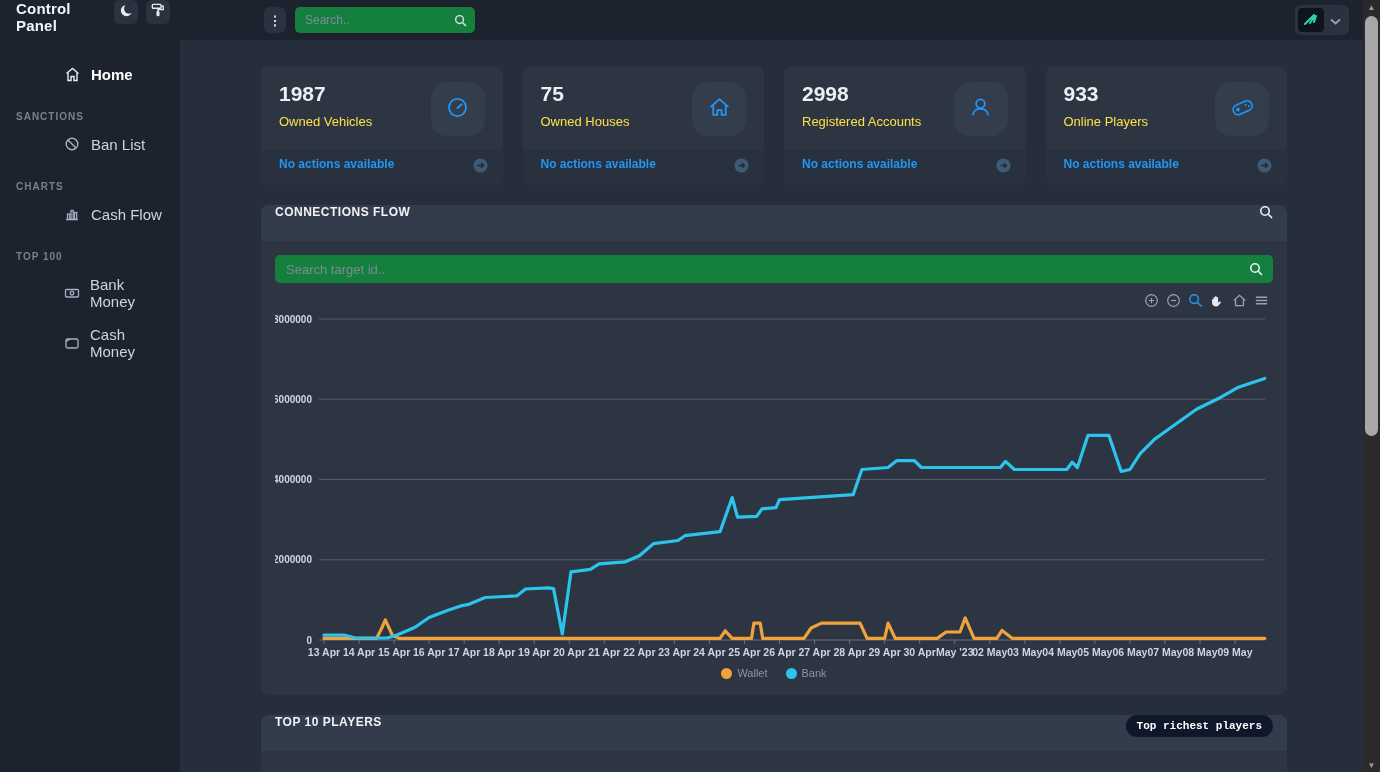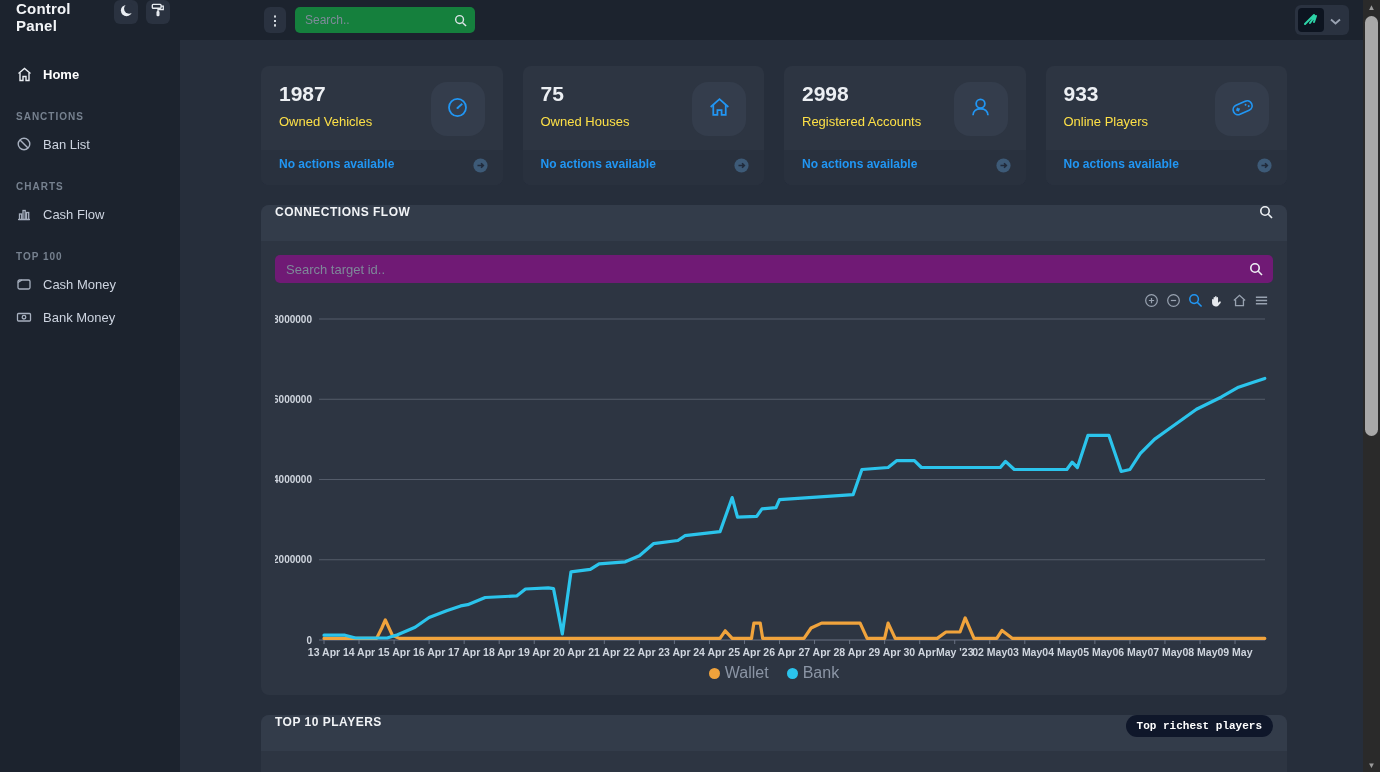--- a/index.html
+++ b/index.html
@@ -8,21 +8,21 @@
   .screen { width:1380px; height:772px; display:flex; position:relative; }
 
   
   .sidebar { width:180px; background:#1c232e; flex-shrink:0; display:flex; flex-direction:column; }
   .brand { height:40px; display:flex; align-items:flex-start; padding:0 10px 0 16px; gap:8px; }
   .brand-title { color:#f2f4f7; font-size:15px; font-weight:bold; letter-spacing:.2px; flex:1; }
   .icon-btn { width:24px; height:24px; border-radius:6px; background:#2a3240; display:flex;
               align-items:center; justify-content:center; cursor:pointer; flex-shrink:0; }
   .nav { padding-top:18px; }
   .nav-item { display:flex; align-items:center; gap:10px; padding:8px 16px; color:#cdd4e0;
-              font-size:13px; cursor:pointer; }
+              font-size:15px; cursor:pointer;margin-left:48px; }
   .nav-item.active { color:#ffffff; font-weight:bold; }
   .nav-section { color:#76818f; font-size:10px; font-weight:bold; letter-spacing:1px;
                  padding:20px 16px 6px 16px; }
   .nav-icon { width:17px; height:17px; display:inline-flex; }
 
   
   .main { flex:1; display:flex; flex-direction:column; min-width:0; }
   .topbar { height:40px; background:#1c232e; display:flex; align-items:center;
             padding:0 14px 0 84px; gap:9px; flex-shrink:0; }
   .kebab-btn { width:22px; height:26px; border-radius:6px; background:#2a3240; color:#dfe4ea;
@@ -53,32 +53,32 @@
                  padding:7px 14px 7px 18px; cursor:pointer; }
   .card-footer-label { color:#2196f3; font-size:12px; font-weight:bold; }
 
   
   .panel { background:#2d3542; border-radius:8px; margin-top:20px; overflow:hidden; }
   .panel-header { height:36px; background:#333c4a; display:flex; align-items:flex-start;
                   justify-content:space-between; padding:0 14px; }
   .panel-title { color:#f1f3f6; font-size:12px; font-weight:bold; letter-spacing:.5px; }
   .panel-body { padding:14px; }
   .flow-search { position:relative; }
-  .flow-search input { width:100%; height:28px; background:#701a75; border:none; border-radius:5px;
+  .flow-search input { width:100%; height:28px; background:#15803d; border:none; border-radius:5px;
                        color:#dfe4ea; font-size:13px; padding:0 30px 0 11px; outline:none;
                        font-family:"Liberation Sans", sans-serif; }
   .flow-search input::placeholder { color:#7e8899; }
   .flow-search .search-glyph { top:7px; right:10px; }
 
   
   .chart-toolbar { display:flex; justify-content:flex-end; gap:7px; margin:10px 4px 0 0; height:16px; }
   .chart-toolbar span { display:inline-flex; cursor:pointer; }
   .chart-wrap { position:relative; }
   .chart-legend { display:flex; justify-content:center; gap:18px; margin-top:0px; height:16px; }
-  .legend-item { display:flex; align-items:center; gap:5px; color:#8b95a5; font-size:16px; cursor:pointer; }
+  .legend-item { display:flex; align-items:center; gap:5px; color:#8b95a5; font-size:11px; cursor:pointer; }
   .legend-dot { width:11px; height:11px; border-radius:50%; display:inline-block; }
 
   
   .btn-primary { background:#0f172a; color:#fff; border:none; border-radius:14px; font-size:11px;
                  font-weight:bold; padding:5px 11px; cursor:pointer;
                  font-family:Liberation Mono, monospace; }
   .table-head { display:flex; align-items:center; padding:22px 8px 14px 8px; color:#eef1f4;
                 font-size:11px; font-weight:bold; letter-spacing:.4px; }
 
   
@@ -146,34 +146,34 @@
               <rect x="10.5" y="6.5" width="2.2" height="7"></rect>
           </svg>
         </span>
         <span>Cash Flow</span>
       </div>
 
       <div class="nav-section">TOP 100</div>
       <div class="nav-item">
         <span class="nav-icon">
           <svg width="16" height="16" viewBox="0 0 16 16" fill="none" stroke="#a7b0bf" stroke-width="1.3">
-            <rect x="2" y="4" width="12" height="9" rx="1.5"></rect>
-              <path d="M2 6.5 L6 4"></path>
-          </svg>
-        </span>
-        <span>Cash Money</span>
+            <rect x="1.5" y="4.5" width="13" height="7.5" rx="1"></rect>
+              <circle cx="8" cy="8.2" r="1.8"></circle>
+          </svg>
+        </span>
+        <span>Bank Money</span>
       </div>
       <div class="nav-item">
         <span class="nav-icon">
           <svg width="16" height="16" viewBox="0 0 16 16" fill="none" stroke="#a7b0bf" stroke-width="1.3">
-            <rect x="1.5" y="4.5" width="13" height="7.5" rx="1"></rect>
-              <circle cx="8" cy="8.2" r="1.8"></circle>
-          </svg>
-        </span>
-        <span>Bank Money</span>
+            <rect x="2" y="4" width="12" height="9" rx="1.5"></rect>
+              <path d="M2 6.5 L6 4"></path>
+          </svg>
+        </span>
+        <span>Cash Money</span>
       </div>
     </div>
   </div>
 
   <div class="main">
     <div class="topbar">
       <div class="kebab-btn">
         <span>⋮</span>
       </div>
       <div class="top-search">

